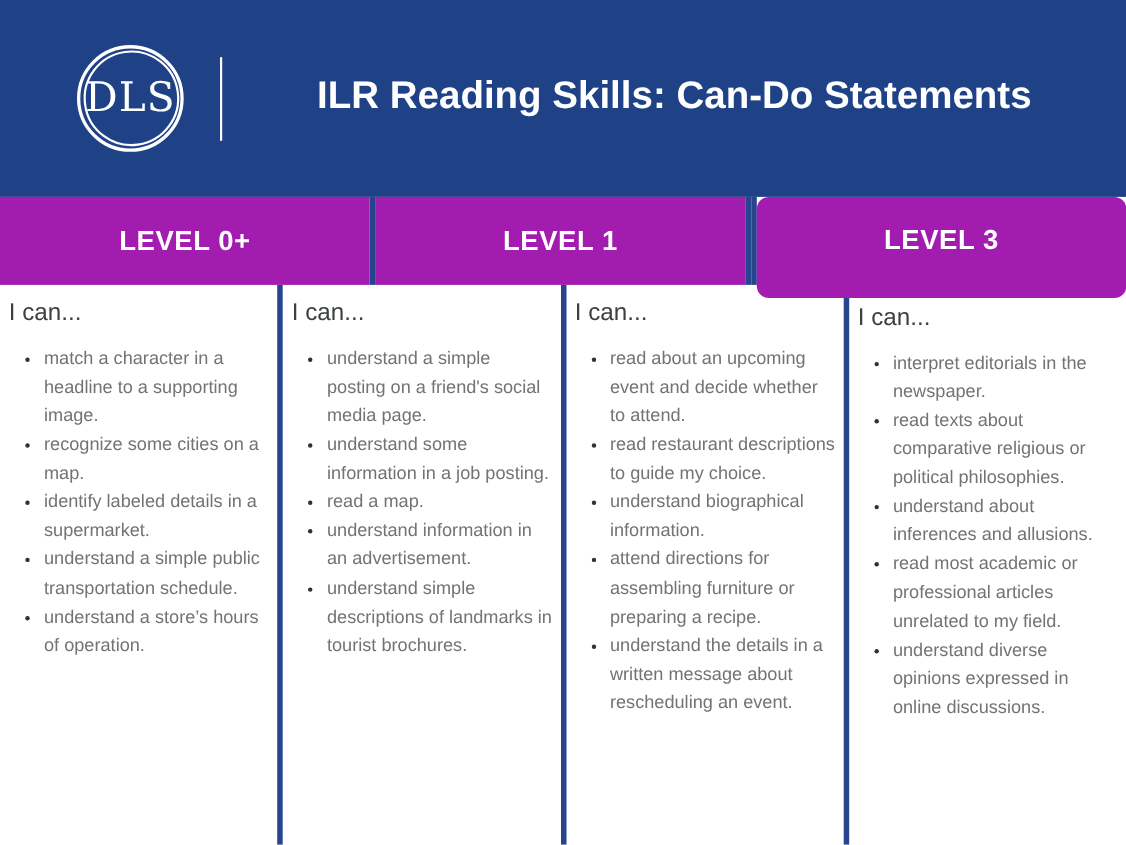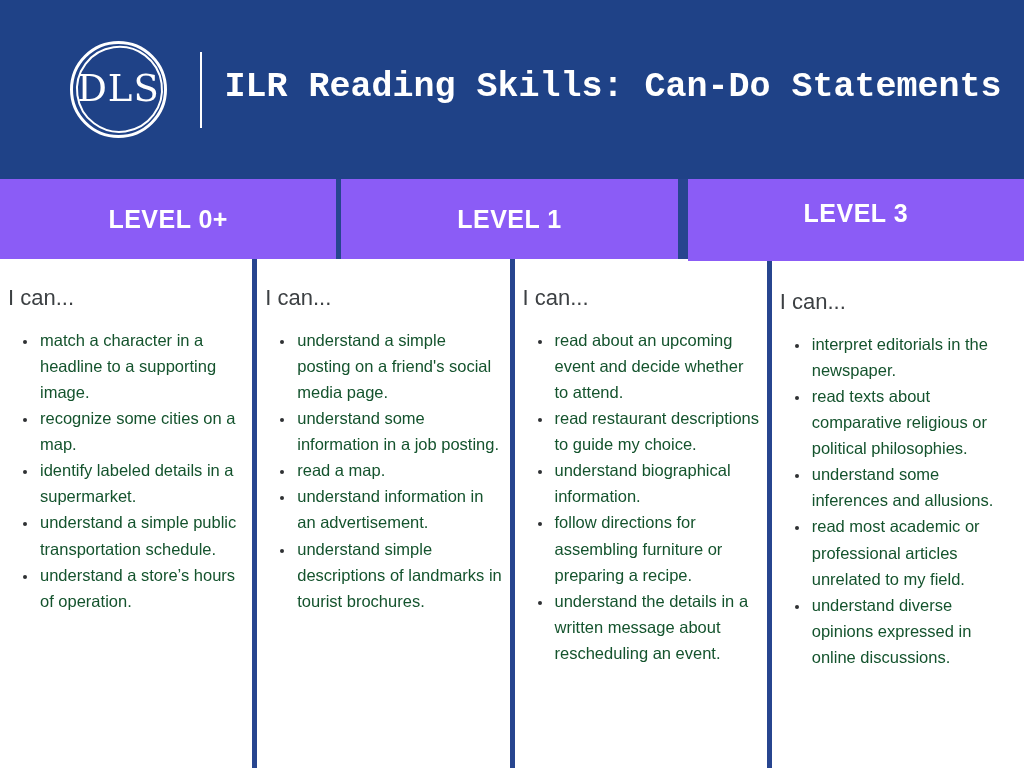--- a/index.html
+++ b/index.html
@@ -37,57 +37,56 @@
   }
   .header-separator {
     width: 2px; height: 76px; background: #ffffff;
     margin-left: 33px; flex: none;
   }
   .page-title {
     flex: 1; text-align: center;
     color: #ffffff; font-size: 35px; font-weight: 800;
     letter-spacing: 0px;
     padding-bottom: 6px;
-    font-family: Liberation Mono, monospace;
   }
 
   
   .band-row {
     flex: none; height: 80px;
     display: flex; overflow: visible;
     position: relative; z-index: 2;
   }
   .band-cell {
     flex: 1; height: 80px;
-    background: #8b5cf6;
+    background: #a21caf;
     display: flex; align-items: center; justify-content: center;
   }
   .band-cell .level-label {
     color: #ffffff; font-size: 25px; font-weight: 700;
     letter-spacing: 0.5px;
   }
-  .band-cell.tall { height: 82px; }
+  .band-cell.tall { height: 92px; border-radius: 11px; }
   .band-cell.tall .level-label { transform: translateY(-7px); }
 
   .vdiv { flex: none; width: 5px; background: #27458f; }
 
   
   .body-row { flex: 1; display: flex; min-height: 0; }
   .body-col { flex: 1; padding: 12px 6px 0 8px; overflow: hidden; }
   .body-col.shifted { padding-top: 16px; }
   .can-do-intro {
-    margin: 14px 0 16px 0;
+    margin: 0 0 16px 0;
     font-size: 22px; font-weight: 400; color: #3c4043;
   }
   .can-do-list {
     margin: 0; padding: 0 0 0 30px;
     list-style: disc;
   }
   .can-do-list li {
-    font-size: 16.5px; line-height: 1.58; color: #14532d;
+    font-size: 16.5px; line-height: 1.58; color: #737373;
     padding-left: 2px;
   }
   .can-do-list li::marker { color: #2f3133; font-size: 0.85em; }
 </style>
 </head>
 <body>
 
 <div class="page">
 
   <div class="top-header">
@@ -140,31 +139,31 @@
       </ul>
     </div>
     <div class="vdiv"></div>
 
     <div class="body-col">
       <h2 class="can-do-intro">I can...</h2>
       <ul class="can-do-list">
         <li>read about an upcoming event and decide whether to attend.</li>
         <li>read restaurant descriptions to guide my choice.</li>
         <li>understand biographical information.</li>
-        <li>follow directions for assembling furniture or preparing a recipe.</li>
+        <li>attend directions for assembling furniture or preparing a recipe.</li>
         <li>understand the details in a written message about rescheduling an event.</li>
       </ul>
     </div>
     <div class="vdiv"></div>
 
     <div class="body-col shifted">
       <h2 class="can-do-intro">I can...</h2>
       <ul class="can-do-list">
         <li>interpret editorials in the newspaper.</li>
         <li>read texts about comparative religious or political philosophies.</li>
-        <li>understand some inferences and allusions.</li>
+        <li>understand about inferences and allusions.</li>
         <li>read most academic or professional articles unrelated to my field.</li>
         <li>understand diverse opinions expressed in online discussions.</li>
       </ul>
     </div>
 
   </div>
 </div>
 
 </body></html>

